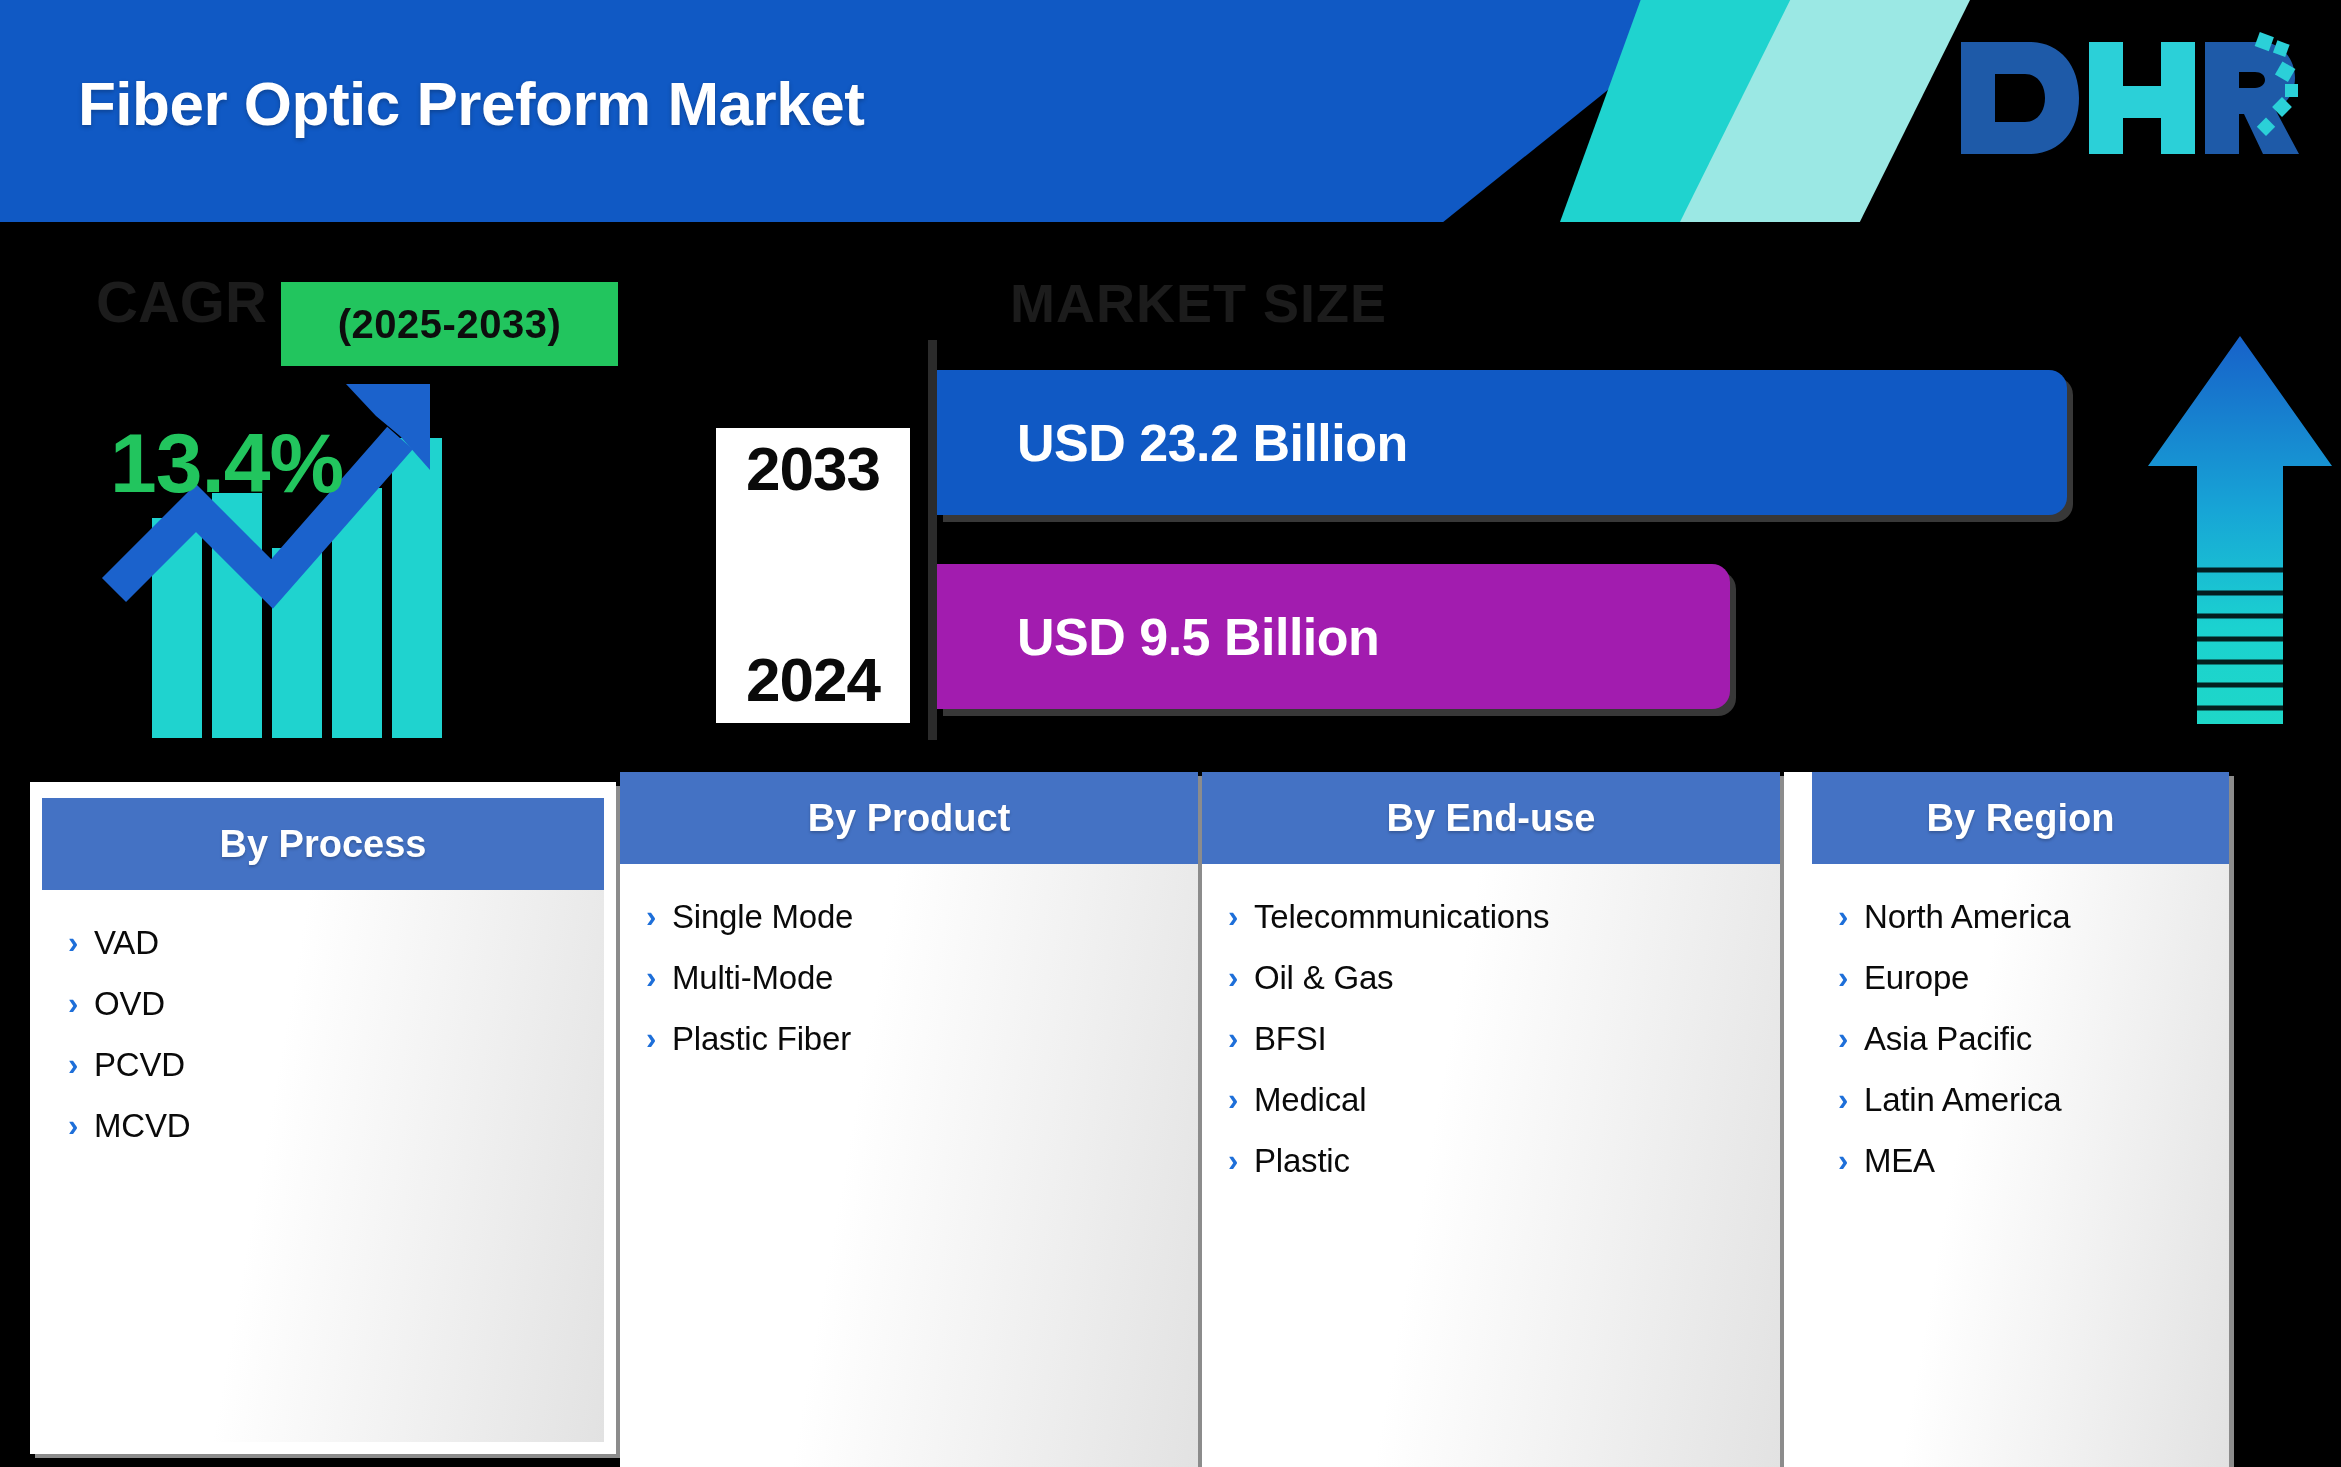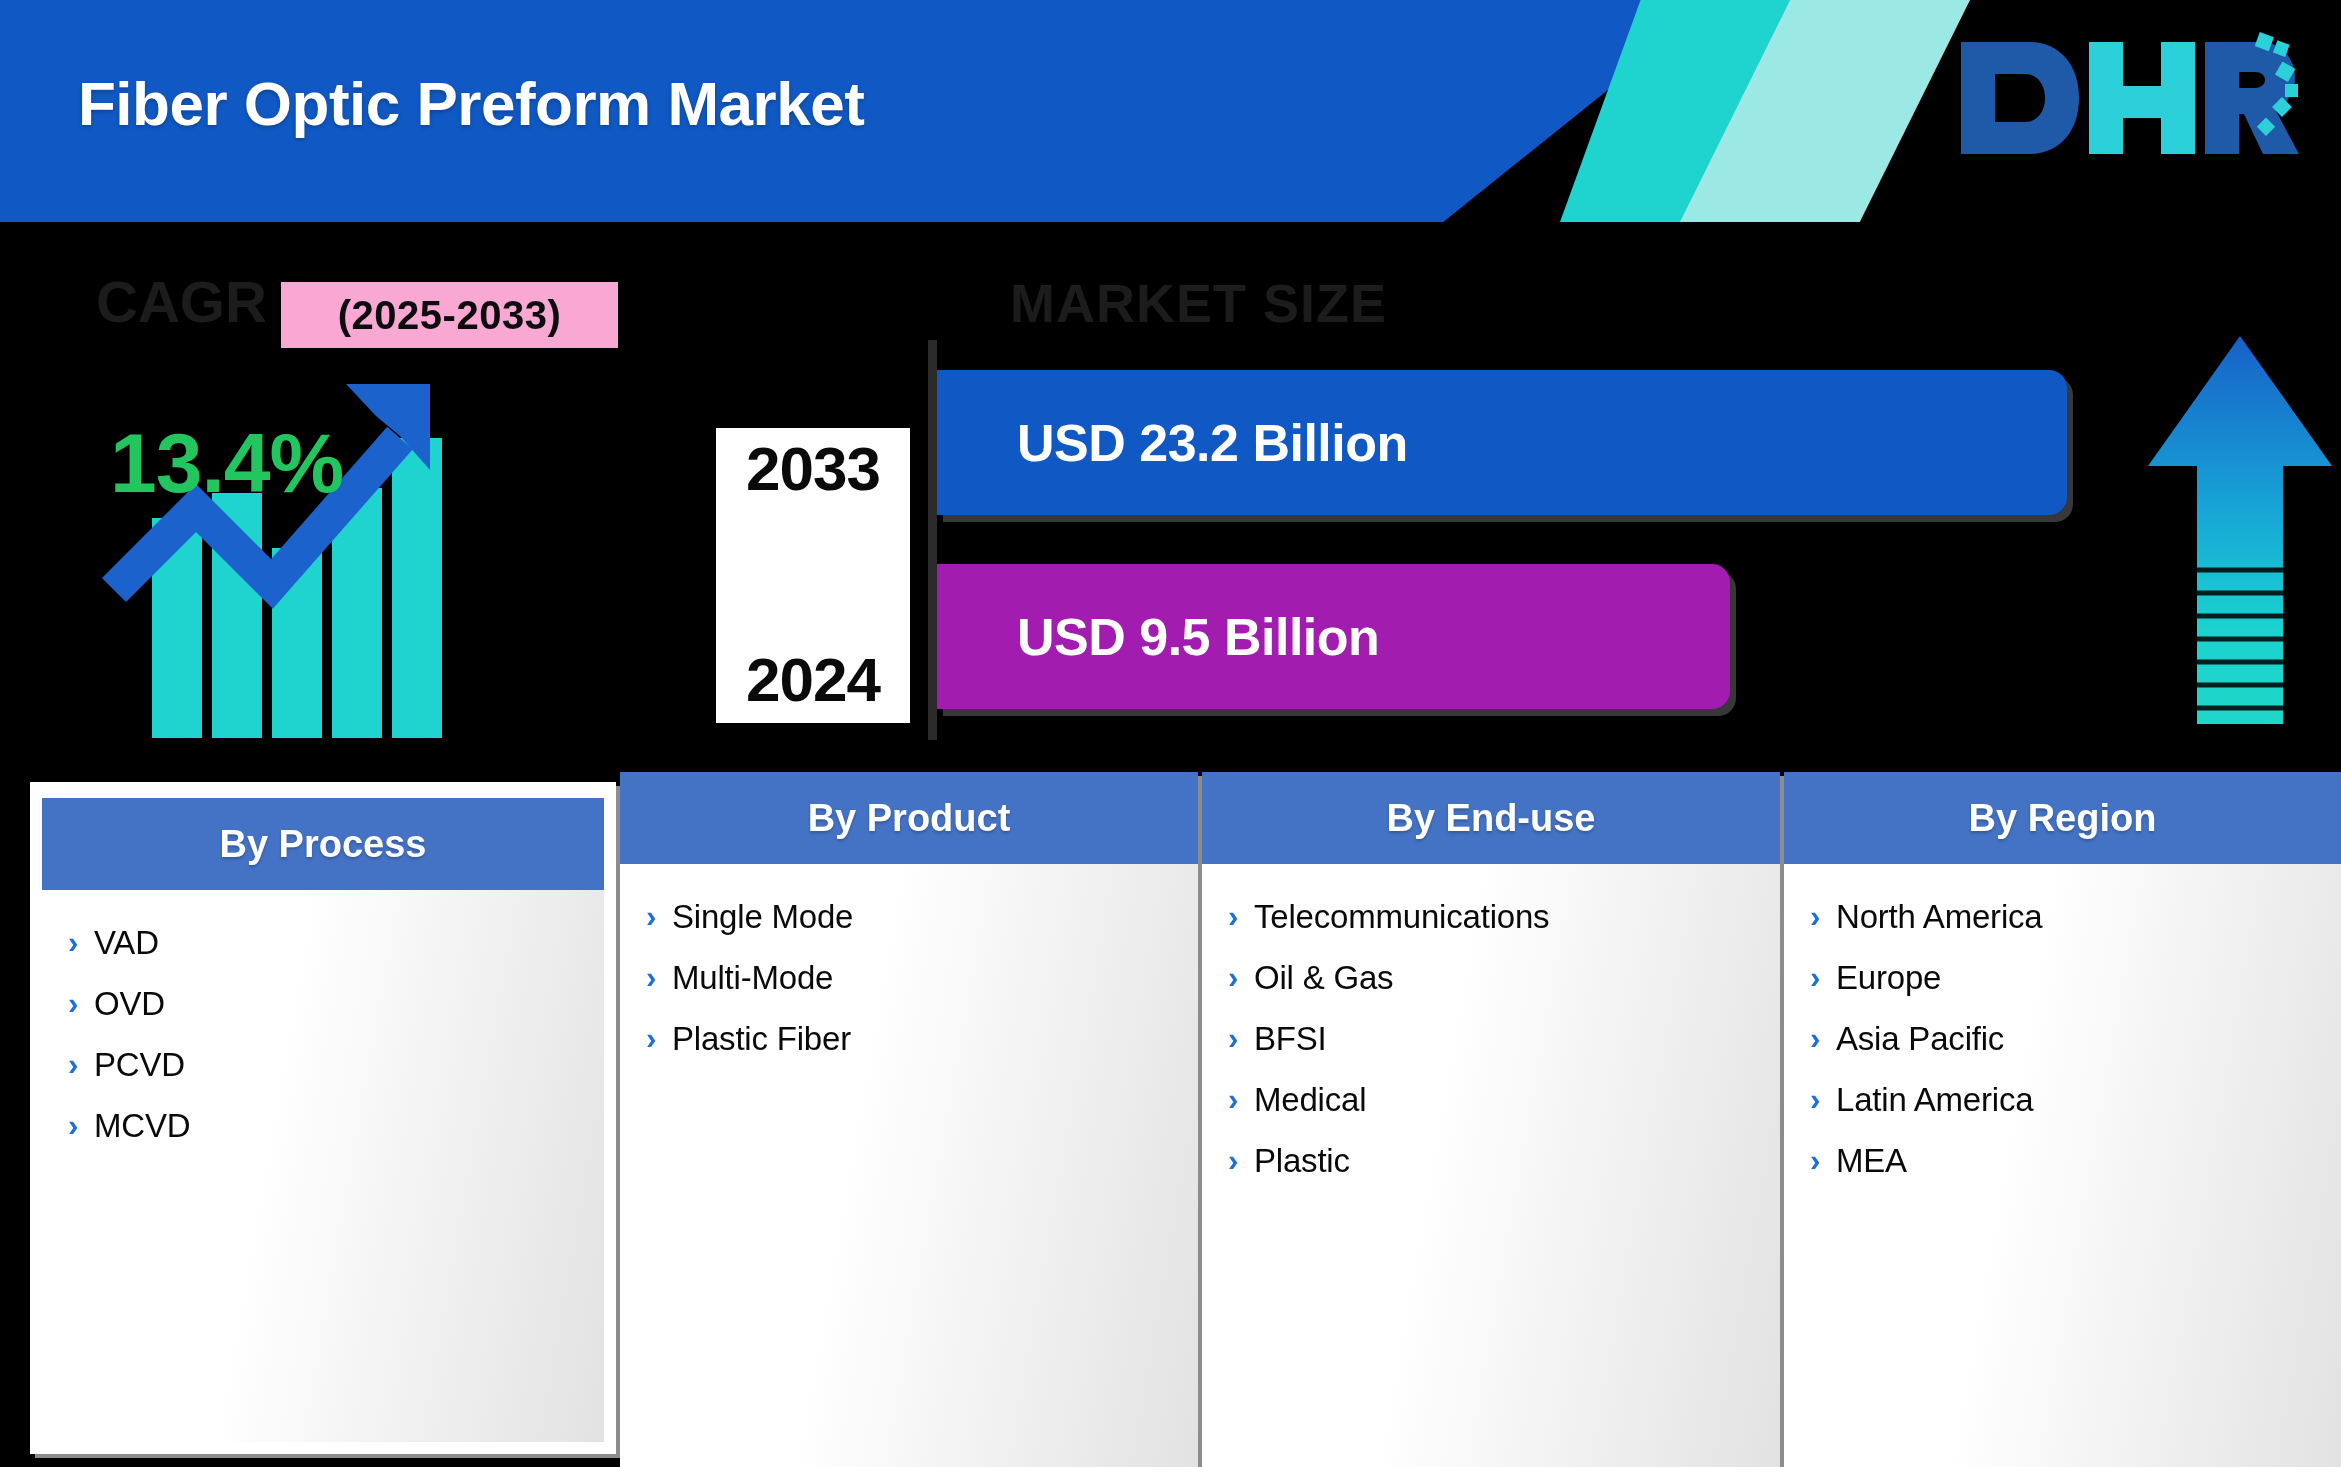--- a/index.html
+++ b/index.html
@@ -79,22 +79,22 @@
     color: #1c1c1c;
     font-size: 58px;
     font-weight: bold;
     letter-spacing: 0px;
     white-space: nowrap;
   }
   .cagr-years {
     position: absolute;
     left: 281px; top: 282px;
     width: 337px;
-    height: 66px;
-    background: #f9a8d4;
+    height: 84px;
+    background: #22c55e;
     display: flex;
     align-items: center;
     justify-content: center;
   }
   .cagr-years span {
     color: #0d0d0d;
     font-size: 40px;
     font-weight: bold;
     letter-spacing: 0.5px;
     white-space: nowrap;
@@ -198,21 +198,21 @@
   .card {
     position: absolute;
     top: 12px;
     height: 695px;
     background: linear-gradient(100deg, #FFFFFF 0%, #FFFFFF 42%, #EDEDED 78%, #E2E2E2 100%);
     box-shadow: 5px 4px 0 rgba(255,255,255,0.55);
   }
   .card-1 { left: 30px;   width: 586px; top: 22px; height: 672px; border: 12px solid #FFFFFF; border-top-width: 16px; }
   .card-2 { left: 620px;  width: 578px; }
   .card-3 { left: 1202px; width: 578px; }
-  .card-4 { left: 1784px; width: 557px; }
+  .card-4 { left: 1784px; width: 445px; padding-left: 28px; }
 
   .card-head {
     height: 92px;
     background: #4472C4;
     display: flex;
     align-items: center;
     justify-content: center;
   }
   .card-head span {
     color: #FFFFFF;

